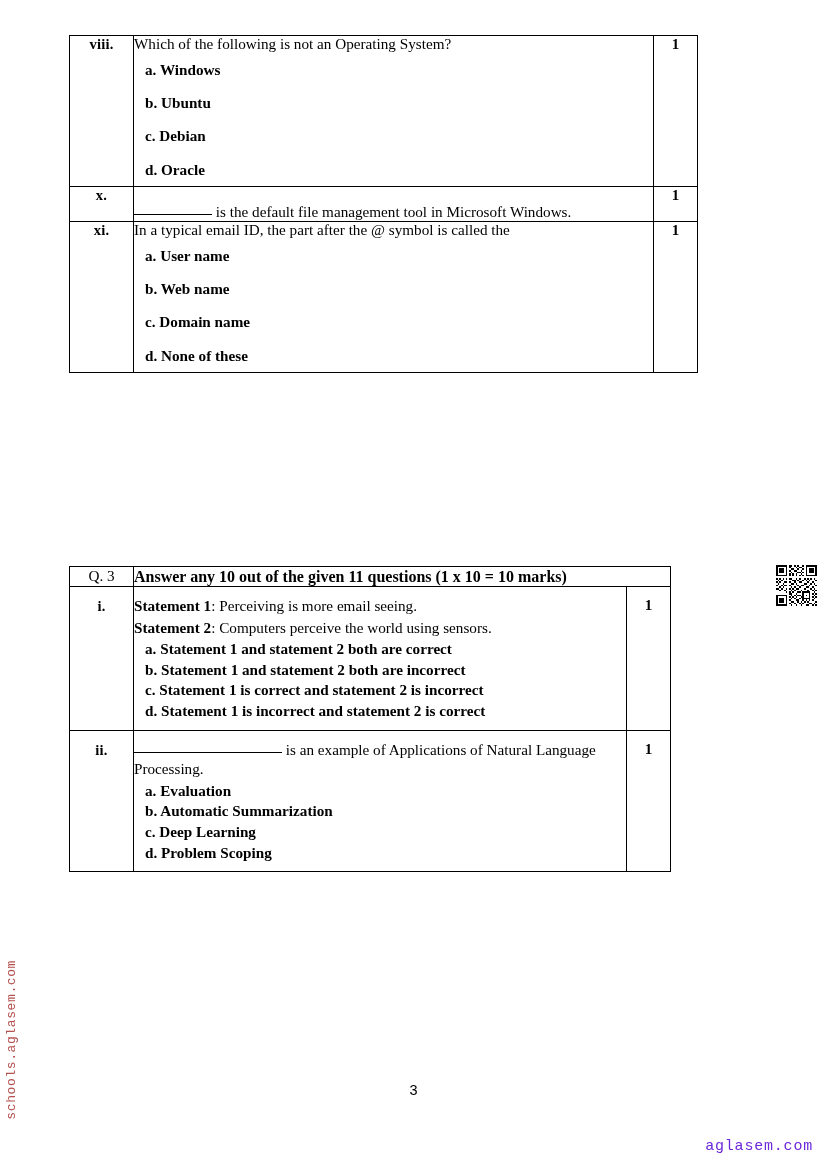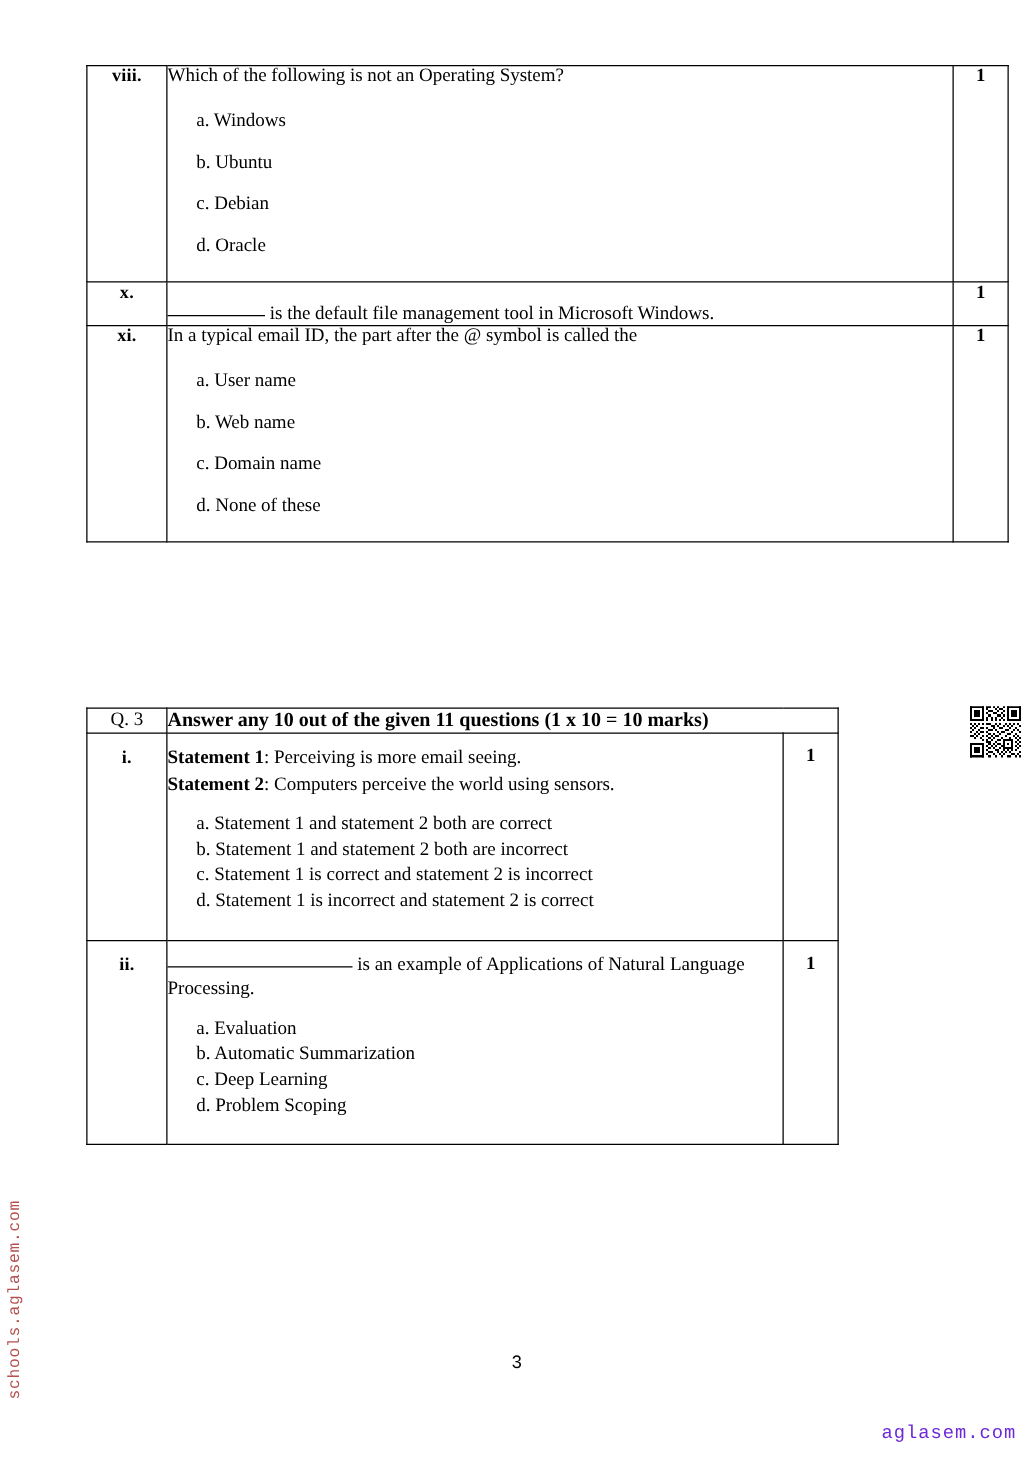--- a/index.html
+++ b/index.html
@@ -30,22 +30,22 @@
     border: 1.4px solid #000;
   }
   .qtable td {
     border: 1.4px solid #000;
     vertical-align: top;
     padding: 0;
   }
 
   #table-objective {
     left: 69px;
-    top: 52px;
-    width: 738px;
+    top: 35px;
+    width: 629px;
   }
   #table-q3 {
     left: 69px;
     top: 566px;
     width: 602px;
   }
 
   .col-num   { width: 64px; }
   .col-marks { width: 44px; }
 
@@ -69,22 +69,23 @@
   }
 
   .qstem {
     margin: 0 0 2px 0;
     padding: 0;
   }
   .qstem.tight { line-height: 1.28; }
 
   ol.opts, ul.opts {
     list-style: none;
-    margin: 12px;
+    margin: 0;
     padding: 0 0 0 11px;
+    font-weight: bold;
   }
   ul.opts li {
     margin: 0;
     padding: 0;
   }
 
   
   .opts-loose li { line-height: 2.18; }
   
   .opts-tight li { line-height: 1.36; }

